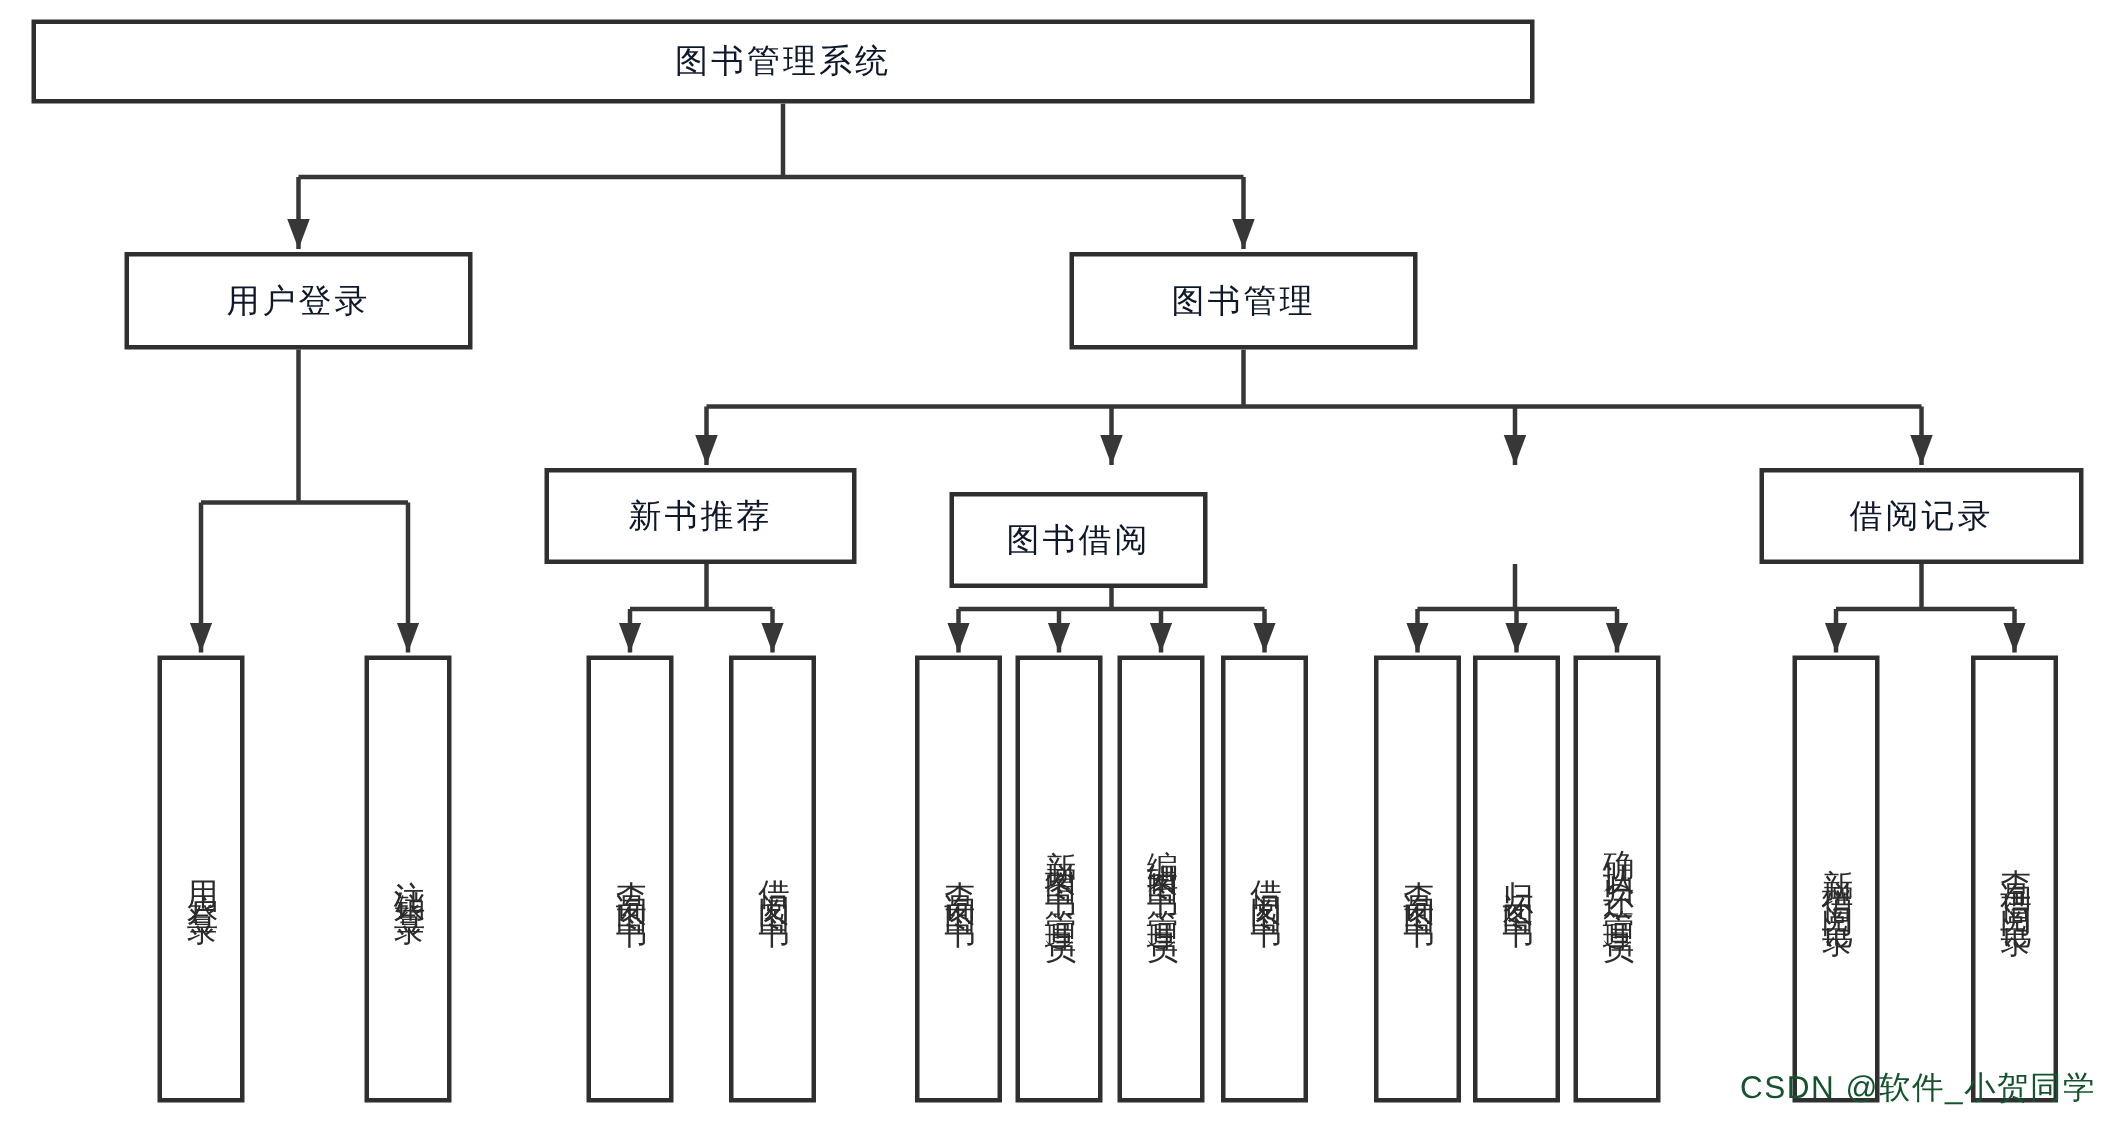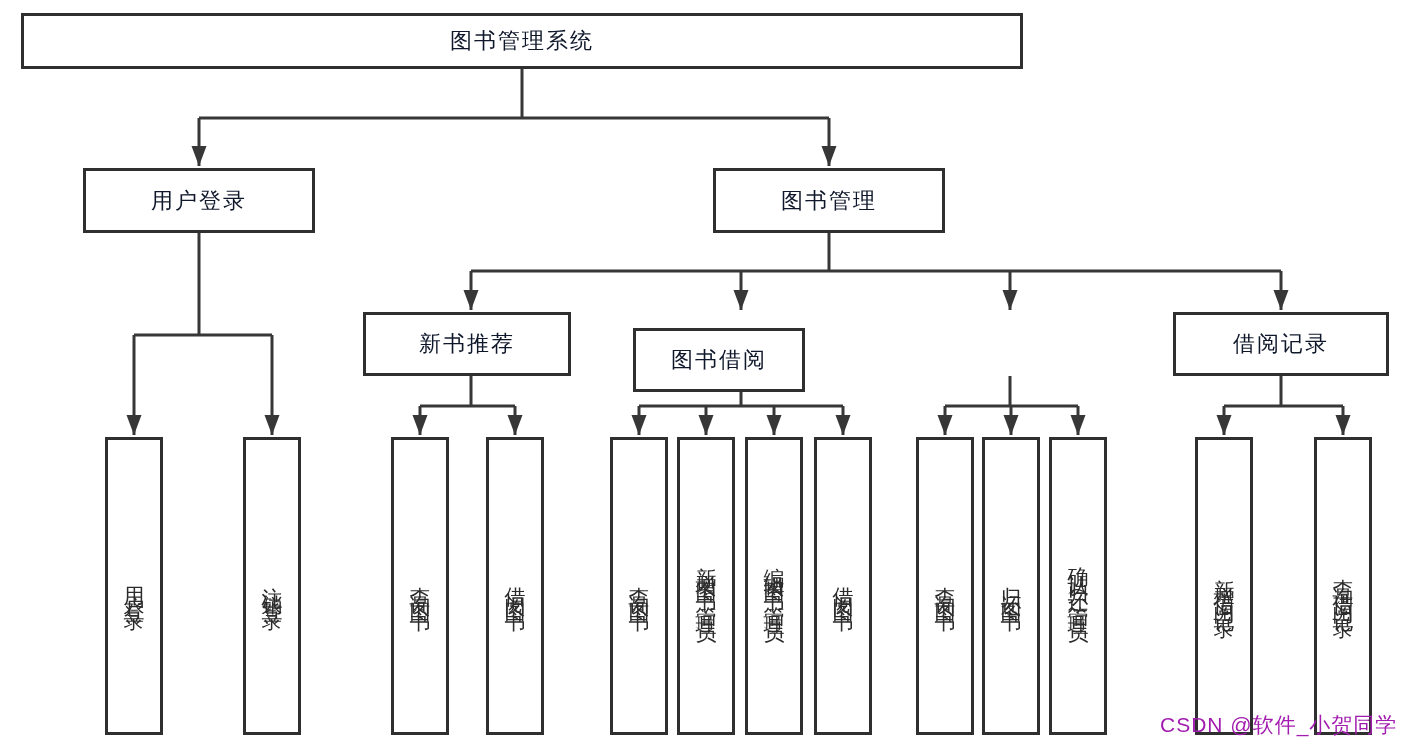--- a/index.html
+++ b/index.html
@@ -72,21 +72,21 @@
   #leaf-g4-1 { left: 982px; }
   #leaf-g4-2 { left: 1049px; }
   #leaf-g5-0 { left: 1195px; }
   #leaf-g5-1 { left: 1314px; }
   #watermark {
     position: absolute;
     left: 1160px;
     top: 711px;
     font-size: 21px;
     letter-spacing: 1px;
-    color: #a21caf;
+    color: #14532d;
     white-space: nowrap;
     z-index: 5;
   }
 </style>
 </head>
 <body>
 
 <div id="canvas">
 
   <svg id="connector-svg" width="1405" height="747" viewBox="0 0 1405 747" xmlns="http://www.w3.org/2000/svg">

